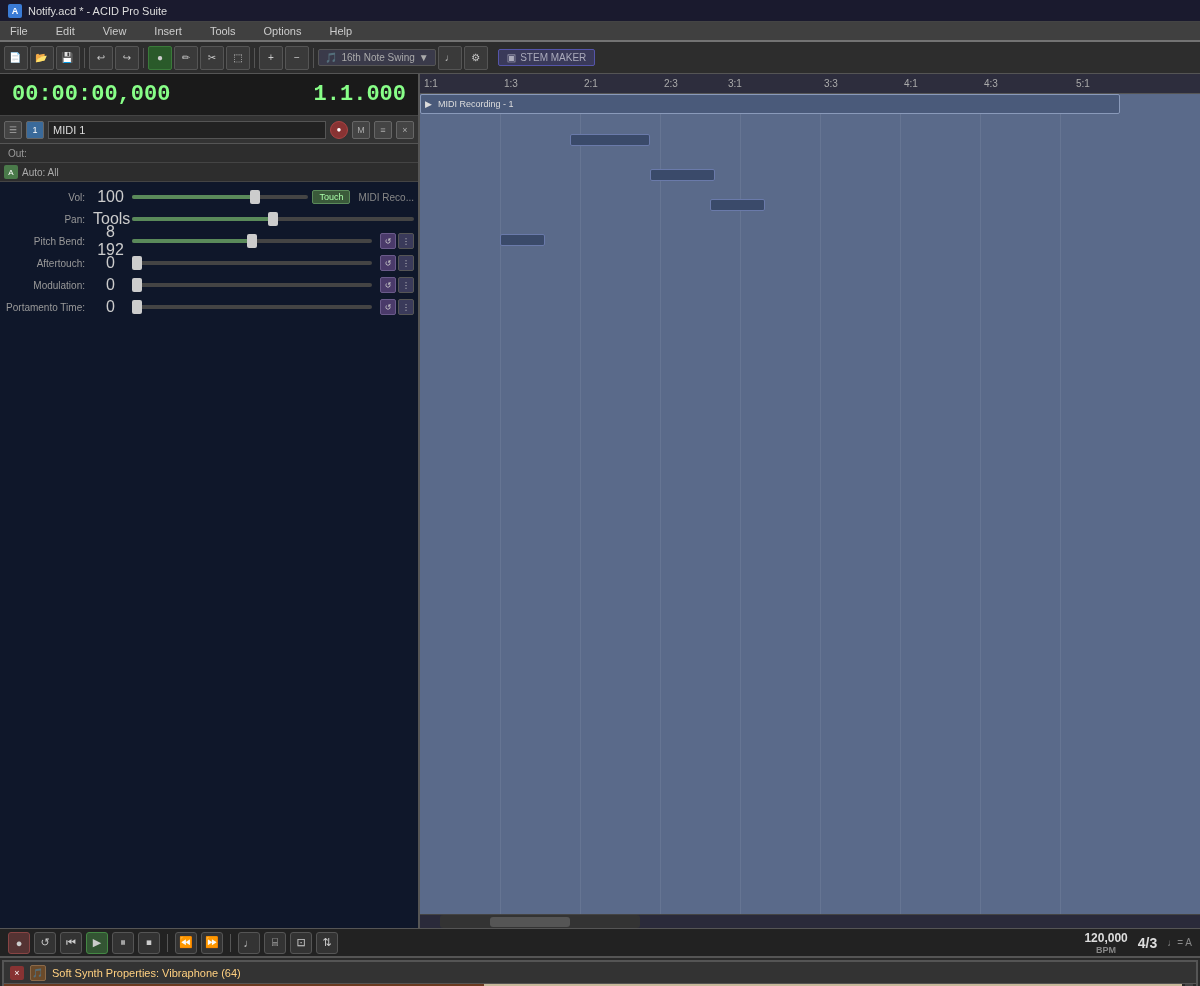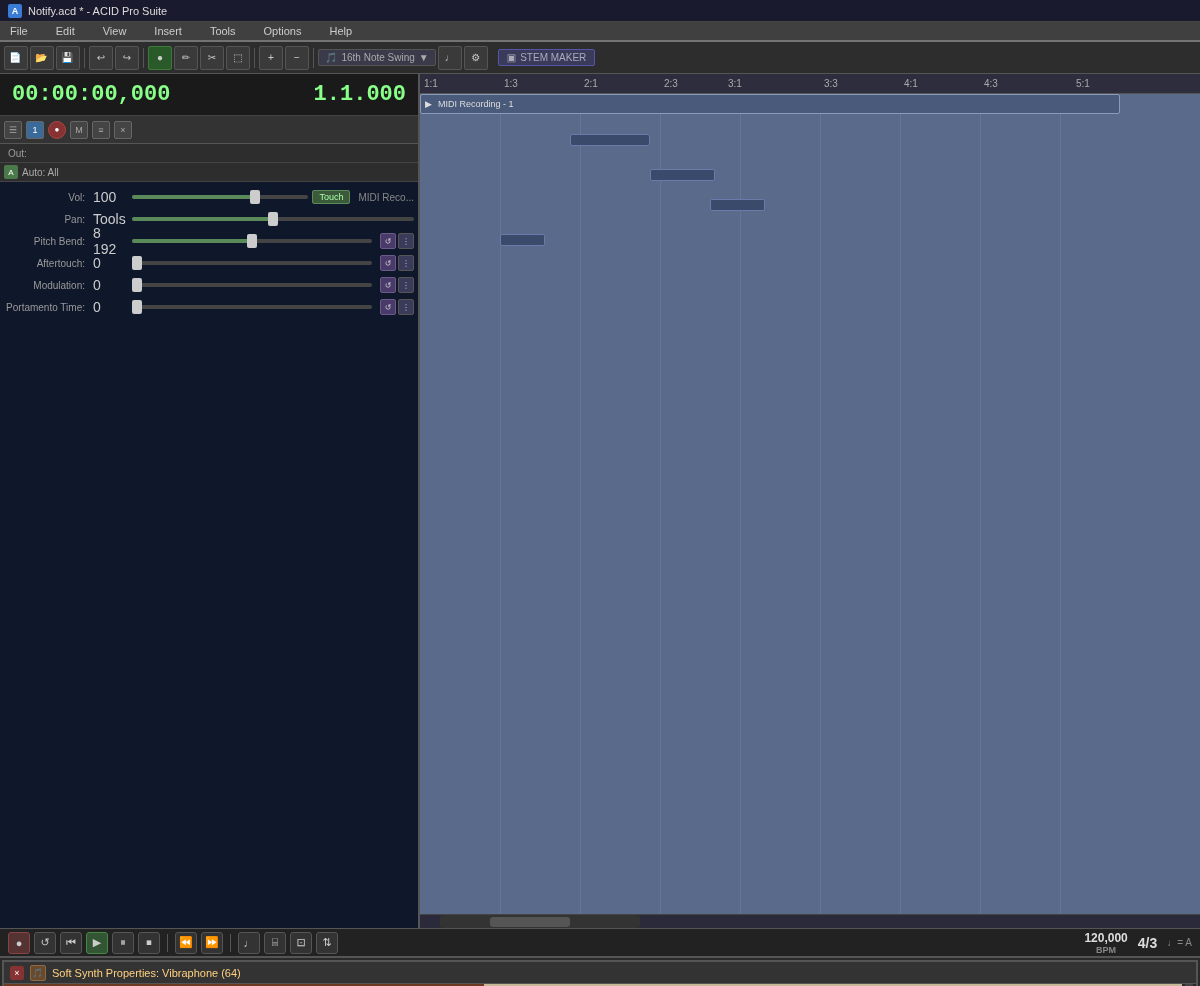--- a/index.html
+++ b/index.html
@@ -31,21 +31,21 @@
     .bar-counter { font-size: 22px; font-weight: bold; color: #88ff88; font-family: 'Courier New', monospace; }
 
     #track-header { background: #333; height: 28px; display: flex; align-items: center; padding: 0 4px; border-bottom: 1px solid #555; gap: 4px; }
     .track-icon-btn { width: 18px; height: 18px; background: #444; border: 1px solid #666; border-radius: 2px; display: flex; align-items: center; justify-content: center; font-size: 9px; color: #aaa; cursor: pointer; }
     .track-name-field { flex: 1; background: #222; border: 1px solid #555; color: #ddd; padding: 2px 4px; font-size: 11px; }
     .track-rec-btn { width: 18px; height: 18px; background: #883333; border: 1px solid #aa4444; border-radius: 50%; display: flex; align-items: center; justify-content: center; font-size: 8px; color: #fff; cursor: pointer; }
 
     #track-params { background: #0f172a; padding: 4px; flex: 1; }
     .param-row { display: flex; align-items: center; padding: 2px 0; gap: 4px; height: 22px; }
     .param-label { width: 85px; color: #999; font-size: 10px; text-align: right; padding-right: 4px; }
-    .param-value { width: 35px; color: #ccc; font-size: 14px; }
+    .param-value { width: 35px; color: #ccc; font-size: 16px; text-align: center; }
     .param-slider-track { flex: 1; height: 4px; background: #444; border-radius: 2px; position: relative; }
     .param-slider-fill { height: 100%; background: #5a8a5a; border-radius: 2px; }
     .param-slider-thumb { width: 10px; height: 14px; background: #ccc; border-radius: 2px; position: absolute; top: -5px; cursor: pointer; }
     .instrument-row { display: flex; align-items: center; padding: 3px 4px; background: #333; border: 1px solid #555; margin: 2px 0; gap: 4px; }
     .inst-knob { width: 12px; height: 12px; background: #666; border-radius: 50%; border: 1px solid #888; }
     .midi-val { color: #88ff88; font-size: 10px; font-family: monospace; }
     .touch-btn { background: #3a5a3a; border: 1px solid #5a8a5a; padding: 1px 6px; font-size: 9px; color: #afa; cursor: pointer; border-radius: 2px; }
     .out-label { color: #999; font-size: 10px; padding: 2px 4px; }
 
     
@@ -138,20 +138,21 @@
 
   <div id="track-controls">
     <div id="time-display">
       <span class="time-counter">00:00:00,000</span>
       <span class="bar-counter">1.1.000</span>
     </div>
 
     <div id="track-header">
       <div class="track-icon-btn">☰</div>
       <div class="track-icon-btn" style="background:#3a6a9a;color:#fff;">1</div>
+      <input class="track-name-field" value="MIDI 1" style="">
       <div class="track-rec-btn">●</div>
       <div class="track-icon-btn">M</div>
       <div class="track-icon-btn">≡</div>
       <div class="track-icon-btn">×</div>
     </div>
 
     <div style="padding:3px 4px; background:#2d2d2d; border-bottom:1px solid #444;">
       <span class="out-label">Out:</span>
     </div>
 

